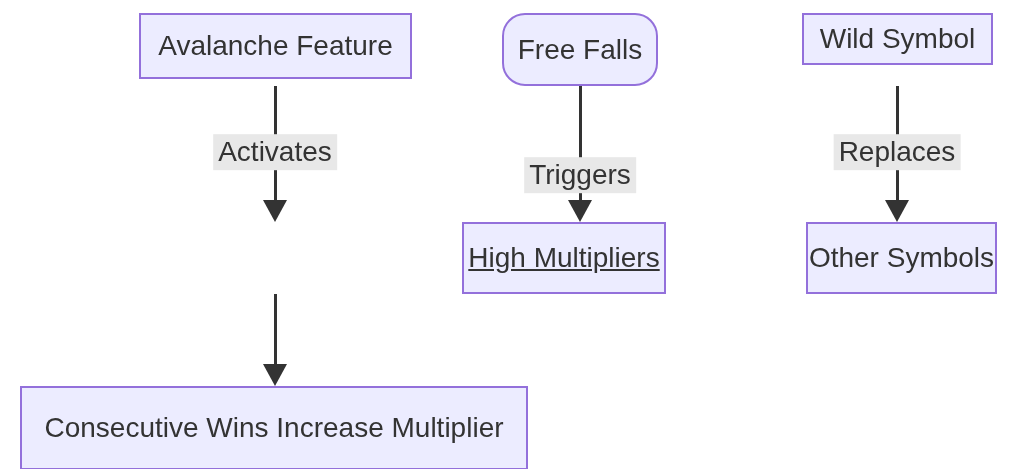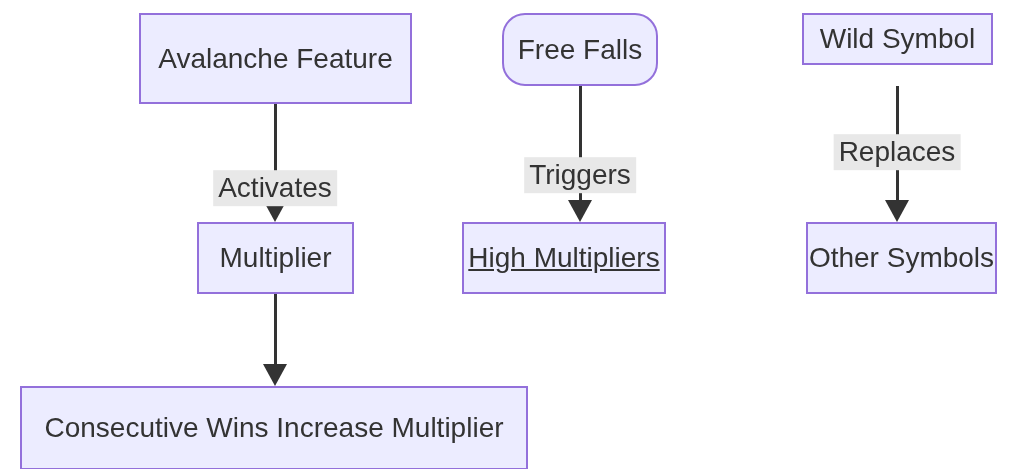--- a/index.html
+++ b/index.html
@@ -88,33 +88,32 @@
   <div class="edge" style="left:580px; top:86px; height:136px;">
     <span class="edge-line"></span>
     <span class="edge-arrowhead"></span>
   </div>
 
   <div class="edge" style="left:897px; top:86px; height:136px;">
     <span class="edge-line"></span>
     <span class="edge-arrowhead"></span>
   </div>
 
-  <div class="edge-label" style="left:275px; top:152px;margin-top:36px;">Activates</div>
+  <div class="edge-label" style="left:275px; top:152px;">Activates</div>
 
   <div class="edge-label" style="left:580px; top:152px;margin-top:23px;">Triggers</div>
 
   <div class="edge-label" style="left:897px; top:152px;">Replaces</div>
 
-  <div class="node" style="left:139px; top:13px; width:273px; height:91px;">Avalanche Feature</div>
+  <div class="node" style="left:139px; top:13px; width:273px; height:66px;">Avalanche Feature</div>
 
   <div class="node" style="left:502px; top:13px; width:156px; height:73px;border-radius:23px;">Free Falls</div>
 
   <div class="node" style="left:802px; top:13px; width:191px; height:52px;">Wild Symbol</div>
 
-  <div class="node" style="left:197px; top:222px; width:157px; height:72px;">Multiplier</div>
 
   <div class="node" style="left:462px; top:222px; width:204px; height:72px;text-decoration:underline;">High Multipliers</div>
 
   <div class="node" style="left:806px; top:222px; width:191px; height:72px;">Other Symbols</div>
 
   <div class="node" style="left:20px; top:386px; width:508px; height:84px;">Consecutive Wins Increase Multiplier</div>
 
 </div>
 
 </body></html>

